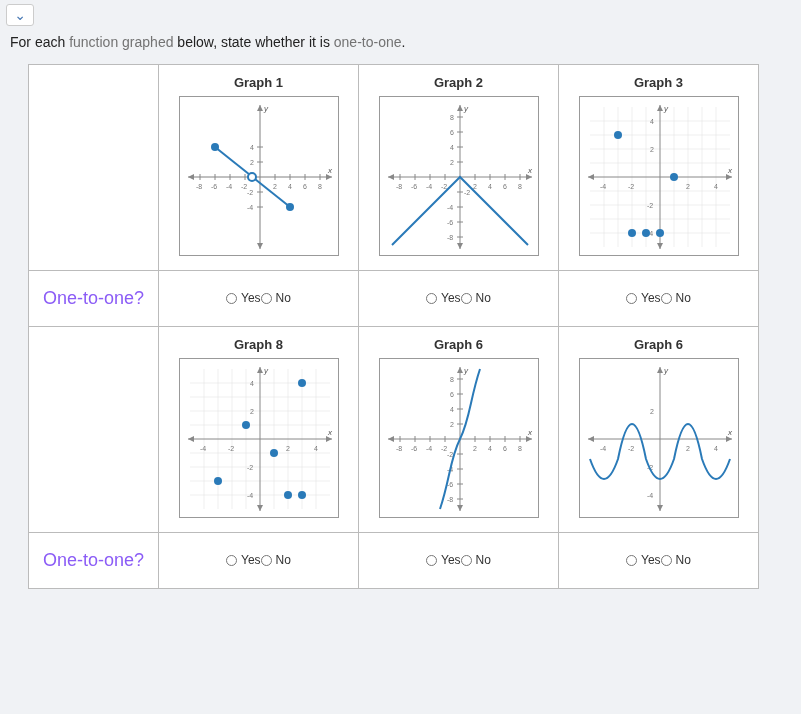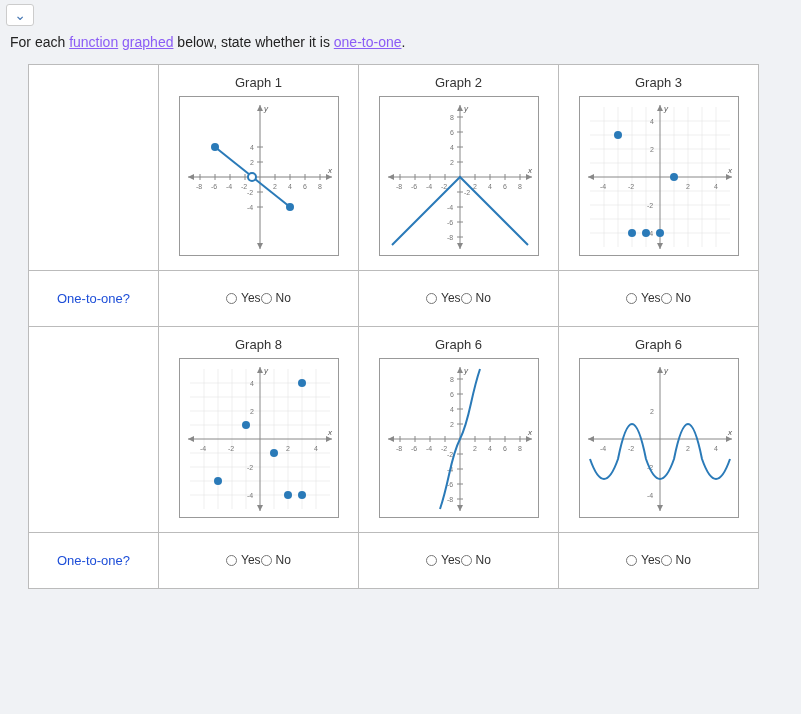--- a/index.html
+++ b/index.html
@@ -21,42 +21,42 @@
       margin: 4px 6px;
       color: #4a7ab5;
       font-size: 14px;
       cursor: pointer;
     }
     .instruction {
       font-size: 14px;
       padding: 4px 10px 14px 10px;
       color: #222;
     }
-    .instruction .ul { text-decoration: underline; color: #8b5cf6; }
+    .instruction .ul { color: #737373; }
     .grid-table {
       border-collapse: collapse;
       margin: 0 10px 14px 28px;
       background: #fff;
     }
     .grid-table td {
       border: 1px solid #bbb;
       padding: 0;
       text-align: center;
       vertical-align: middle;
     }
     .rowlabel {
       width: 130px;
-      font-size: 13px;
-      color: #1d4ed8;
+      font-size: 18px;
+      color: #8b5cf6;
       padding: 0 10px;
     }
     .graph-cell { width: 200px; }
     .graph-title {
       font-size: 13px;
-      font-weight: normal;
+      font-weight: bold;
       padding: 10px 0 6px 0;
       color: #333;
     }
     .graph-box {
       width: 160px;
       height: 160px;
       margin: 0 auto 14px auto;
       border: 1px solid #999;
       background: #fff;
       position: relative;

